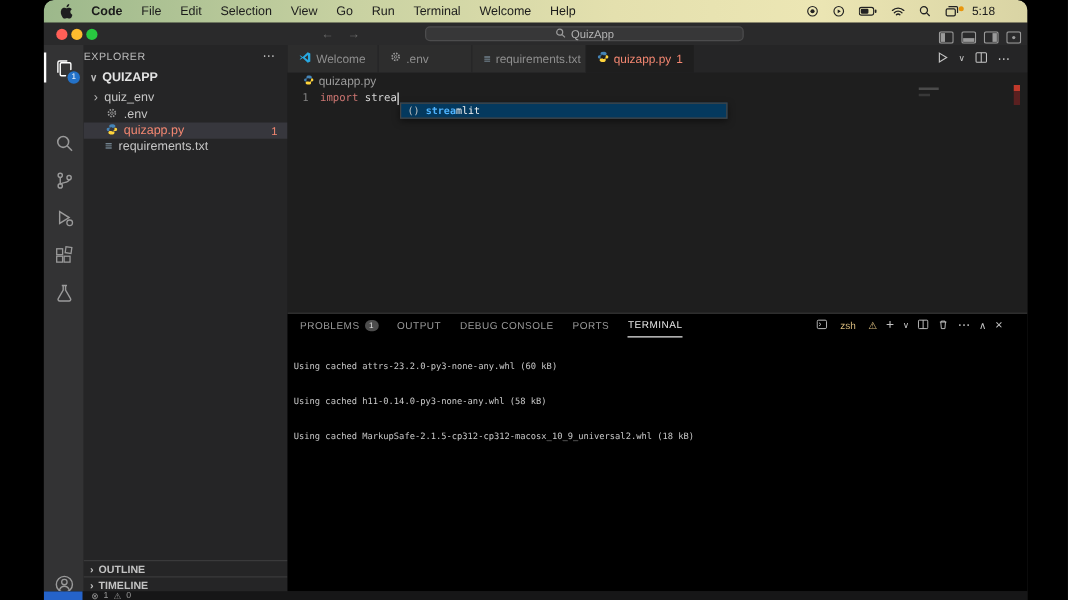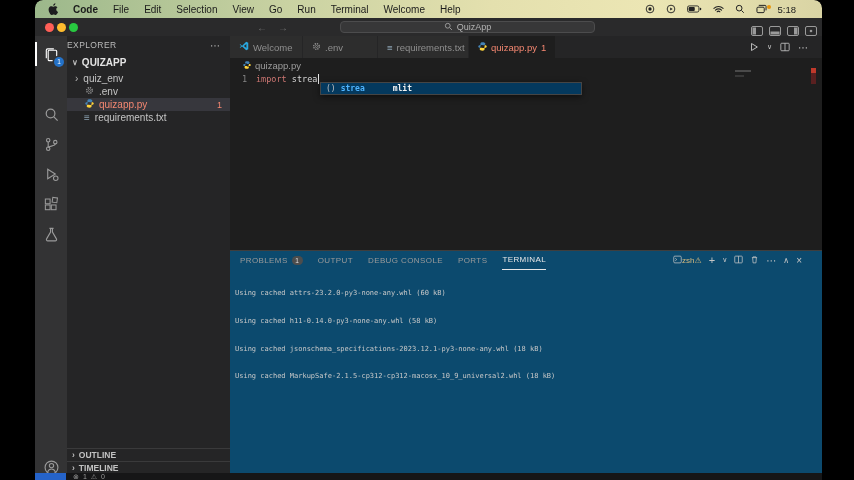--- a/index.html
+++ b/index.html
@@ -64,35 +64,35 @@
     font-family:"DejaVu Sans Mono",monospace;font-size:8.5px;}
   .lnum{width:26px;text-align:right;color:#858585;padding-right:9px;box-sizing:border-box;}
   .kw{color:#cd7672;}
   .code-txt{color:#d6d6d6;}
   .cursor{width:1px;height:10px;background:#e6e6e6;display:inline-block;margin-left:1px;}
   .suggest{position:absolute;left:90px;top:46px;width:262px;height:13px;background:#04395e;
     border:1px solid #454545;box-sizing:border-box;display:flex;align-items:center;gap:5px;
     font-family:"DejaVu Sans Mono",monospace;font-size:8px;padding-left:5px;box-shadow:0 2px 6px rgba(0,0,0,.5);}
   .sug-ico{color:#c0c0c0;}
   .sug-match{color:#4fb4ff;font-weight:700;}
-  .sug-rest{color:#f2f2f2;font-weight:700;margin-left:28px;}
+  .sug-rest{color:#f2f2f2;font-weight:400;}
   .mini-dash1{position:absolute;left:505px;top:34px;width:16px;height:2px;background:#4a4a4a;}
   .mini-dash2{position:absolute;left:505px;top:39px;width:9px;height:2px;background:#383838;}
   .ruler-err{position:absolute;left:581px;top:32px;width:5px;height:5px;background:#c0392b;}
   .ruler-err2{position:absolute;left:581px;top:37px;width:5px;height:11px;background:#5a2020;}
   
-  .panel{position:absolute;left:195px;top:250px;width:592px;height:223px;background:#0c4a6e;border-top:1px solid #3e3e3e;box-sizing:border-box;}
+  .panel{position:absolute;left:195px;top:250px;width:592px;height:223px;background:#000000;border-top:1px solid #3e3e3e;box-sizing:border-box;}
   .pn-tabs{position:absolute;left:10px;top:0;height:18px;display:flex;align-items:center;gap:15px;
     font-size:8px;letter-spacing:.4px;color:#9a9a9a;}
   .pn-tab{display:flex;align-items:center;gap:4px;height:18px;}
   .pn-tab.on{color:#e7e7e7;border-bottom:1px solid #e7e7e7;}
   .pn-badge{min-width:9px;height:9px;border-radius:5px;background:#4d4d4d;color:#e0e0e0;font-size:6.5px;
     line-height:9px;text-align:center;padding:0 1px;}
   .pn-actions{position:absolute;right:20px;top:0;height:18px;display:flex;align-items:center;gap:7px;color:#c5c5c5;font-size:9px;}
-  .zsh{color:#d7ba7d;font-size:8px;display:flex;align-items:center;gap:0;}
+  .zsh{color:#d7ba7d;font-size:8px;display:flex;align-items:center;gap:10px;}
   .term{position:absolute;left:5px;top:20px;right:8px;bottom:4px;overflow:hidden;
     font-family:"DejaVu Sans Mono",monospace;font-size:7px;line-height:9.2px;color:#c9c9c9;
     word-break:break-all;white-space:pre-wrap;}
   
   .statusbar{position:absolute;left:0;top:473px;width:787px;height:7px;background:#161617;overflow:hidden;}
   .remote{position:absolute;left:0;top:0;width:31px;height:100%;background:#2563c9;}
   .sb-items{position:absolute;left:38px;top:0;display:flex;gap:4px;color:#9a9a9a;font-size:7px;align-items:flex-start;}
   svg{flex:none;}
 </style>
 </head>
@@ -329,21 +329,20 @@
       <span><svg width="9" height="9" viewBox="0 0 12 12">
             <path d="M2.5 3.5h7M4 3.5v-1h4v1M3.5 3.5l.6 7h3.8l.6-7" fill="none" stroke="#c5c5c5"></path>
           </svg></span>
       <span style="font-size:10px">⋯</span>
       <span style="font-size:8px">∧</span>
       <span style="font-size:10px">×</span>
     </div>
     <div class="term">
       <div>Using cached attrs-23.2.0-py3-none-any.whl (60 kB)</div>
       <div>Using cached h11-0.14.0-py3-none-any.whl (58 kB)</div>
-      <div>Using cached jsonschema_specifications-2023.12.1-py3-none-any.whl (18 kB)</div>
       <div>Using cached MarkupSafe-2.1.5-cp312-cp312-macosx_10_9_universal2.whl (18 kB)</div>
       
       
       
       
       
       
     </div>
   </div>
 

